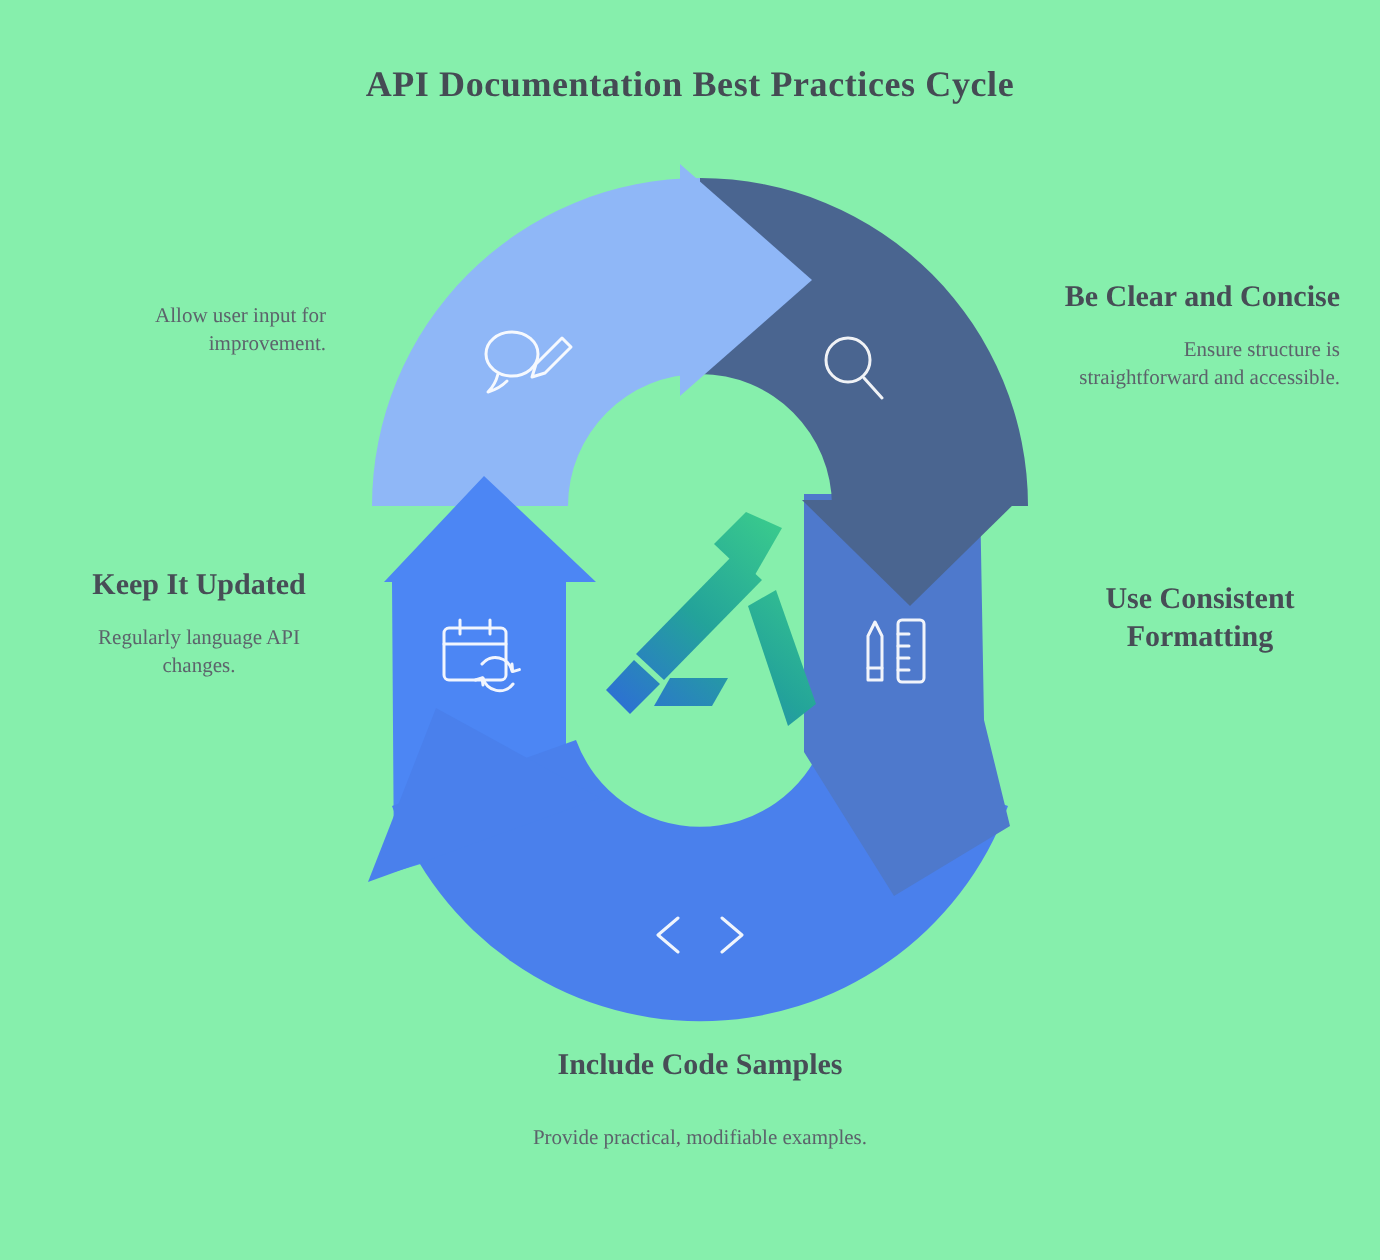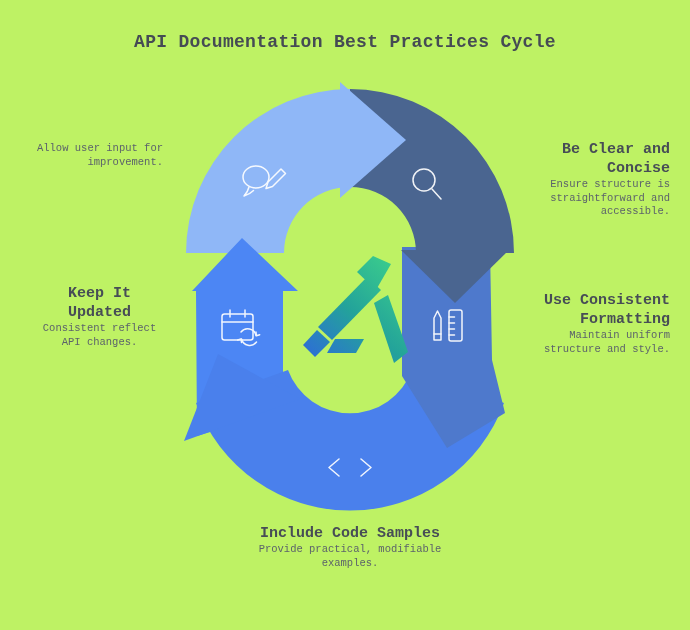--- a/index.html
+++ b/index.html
@@ -1,33 +1,33 @@
 <!DOCTYPE html>
 <html><head>
 <meta charset="utf-8">
 <style>
   html,body{margin:0;padding:0;background:#ffffff;}
   .canvas{
-    position:relative;width:690px;height:630px;background:#bef264;overflow:hidden;
-    font-family:Liberation Mono, monospace;
+    position:relative;width:690px;height:630px;background:#86efac;overflow:hidden;
+    font-family:Liberation Serif, serif;
   }
   .page-title{
     position:absolute;top:32px;left:0;width:690px;text-align:center;
     font-size:18px;font-weight:700;color:#454b54;letter-spacing:.3px;
   }
   .diagram-svg{position:absolute;left:0;top:0;}
   .tb{position:absolute;}
   .tb .heading{font-size:15px;font-weight:700;color:#474d56;line-height:1.27;}
-  .tb .desc{font-size:10.5px;font-weight:400;color:#5c636b;line-height:1.3;margin-top:0;}
+  .tb .desc{font-size:10.5px;font-weight:400;color:#5c636b;line-height:1.3;margin-top:10px;}
   .tb-encourage{left:20px;top:142px;width:143px;text-align:right;}
   .tb-beclear{left:530px;top:140px;width:140px;text-align:right;}
-  .tb-useconsistent{left:530px;top:291px;width:140px;text-align:right;}
+  .tb-useconsistent{left:530px;top:291px;width:140px;text-align:center;}
   .tb-keepupdated{left:32px;top:284px;width:135px;text-align:center;}
   .tb-includecode{left:235px;top:524px;width:230px;text-align:center;}
-  .tb-includecode .desc{margin-top:0;text-align:center;}
+  .tb-includecode .desc{margin-top:20px;text-align:center;}
   .icon-stroke{fill:none;stroke-width:1.5;stroke-linecap:round;stroke-linejoin:round;opacity:.92;}
 </style>
 </head>
 <body>
 
 <div class="canvas">
 
   <div class="page-title">API Documentation Best Practices Cycle</div>
 
   <svg class="diagram-svg" width="690" height="630" viewBox="0 0 690 630" xmlns="http://www.w3.org/2000/svg">
@@ -108,26 +108,25 @@
     <div class="desc">Allow user input for improvement.</div>
   </div>
 
   <div class="tb tb-beclear">
     <div class="heading">Be Clear and Concise</div>
     <div class="desc">Ensure structure is straightforward and accessible.</div>
   </div>
 
   <div class="tb tb-useconsistent">
     <div class="heading">Use Consistent Formatting</div>
-    <div class="desc">Maintain uniform structure and style.</div>
   </div>
 
   <div class="tb tb-keepupdated">
     <div class="heading">Keep It Updated</div>
-    <div class="desc">Consistent reflect API changes.</div>
+    <div class="desc">Regularly language API changes.</div>
   </div>
 
   <div class="tb tb-includecode">
     <div class="heading">Include Code Samples</div>
     <div class="desc">Provide practical, modifiable examples.</div>
   </div>
 
 </div>
 
 </body></html>

